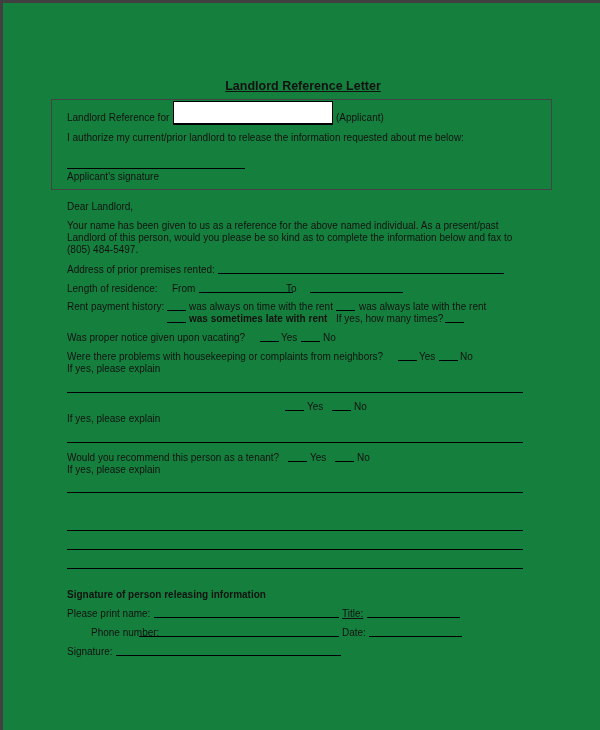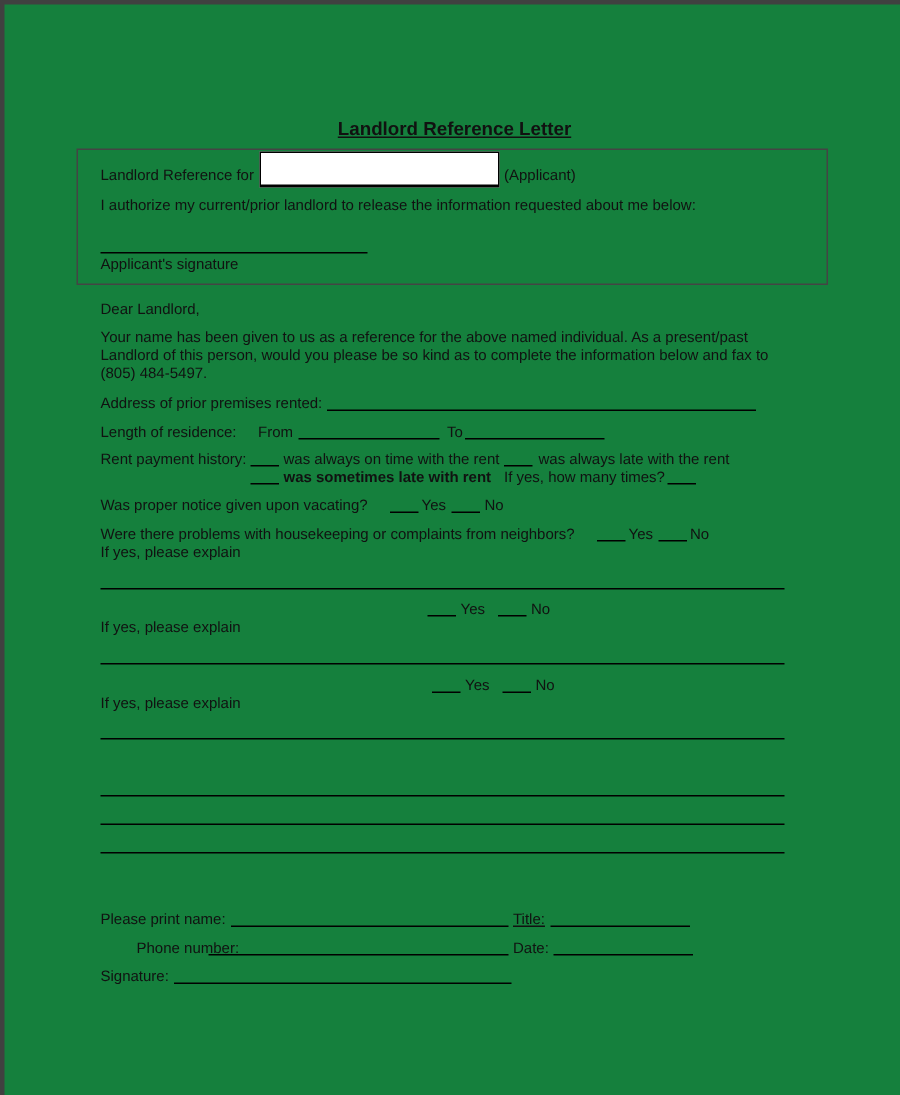--- a/index.html
+++ b/index.html
@@ -48,21 +48,21 @@
   <div class="abs txt" style="left:64px;top:217px;">Your name has been given to us as a reference for the above named individual. As a present/past</div>
   <div class="abs txt" style="left:64px;top:229px;">Landlord of this person, would you please be so kind as to complete the information below and fax to</div>
   <div class="abs txt" style="left:64px;top:241px;">(805) 484-5497.</div>
 
   <div class="abs txt" style="left:64px;top:261px;">Address of prior premises rented:</div>
   <div class="hline" style="left:215px;top:270px;width:286px;"></div>
 
   <div class="abs txt" style="left:64px;top:280px;">Length of residence:</div>
   <div class="abs txt" style="left:169px;top:280px;">From</div>
   <div class="hline" style="left:196px;top:289px;width:94px;"></div>
-  <div class="abs txt" style="left:295px;top:280px;">To</div>
+  <div class="abs txt" style="left:283px;top:280px;">To</div>
   <div class="hline" style="left:307px;top:289px;width:93px;"></div>
 
   <div class="abs txt" style="left:64px;top:298px;">Rent payment history:</div>
   <div class="hline" style="left:164px;top:307px;width:19px;"></div>
   <div class="abs txt" style="left:186px;top:298px;">was always on time with the rent</div>
   <div class="hline" style="left:333px;top:307px;width:19px;"></div>
   <div class="abs txt" style="left:356px;top:298px;">was always late with the rent</div>
   <div class="hline" style="left:164px;top:319px;width:19px;"></div>
   <div class="abs txt" style="left:186px;top:310px;font-weight:bold;">was sometimes late with rent</div>
   <div class="abs txt" style="left:333px;top:310px;">If yes, how many times?</div>
@@ -82,31 +82,33 @@
   <div class="abs txt" style="left:64px;top:360px;">If yes, please explain</div>
   <div class="hline" style="left:64px;top:389px;width:456px;"></div>
 
   <div class="hline" style="left:282px;top:407px;width:19px;"></div>
   <div class="abs txt" style="left:304px;top:398px;">Yes</div>
   <div class="hline" style="left:329px;top:407px;width:19px;"></div>
   <div class="abs txt" style="left:351px;top:398px;">No</div>
   <div class="abs txt" style="left:64px;top:410px;">If yes, please explain</div>
   <div class="hline" style="left:64px;top:439px;width:456px;"></div>
 
+  <div class="abs txt" style="left:64px;top:449px;">Would you recommend this person as a tenant?</div>
   <div class="hline" style="left:285px;top:458px;width:19px;"></div>
   <div class="abs txt" style="left:307px;top:449px;">Yes</div>
   <div class="hline" style="left:332px;top:458px;width:19px;"></div>
   <div class="abs txt" style="left:354px;top:449px;">No</div>
   <div class="abs txt" style="left:64px;top:461px;">If yes, please explain</div>
   <div class="hline" style="left:64px;top:489px;width:456px;"></div>
 
   <div class="hline" style="left:64px;top:527px;width:456px;"></div>
   <div class="hline" style="left:64px;top:546px;width:456px;"></div>
   <div class="hline" style="left:64px;top:565px;width:456px;"></div>
 
+  <div class="abs txt bold" style="left:64px;top:586px;">Signature of person releasing information</div>
   <div class="abs txt" style="left:64px;top:605px;">Please print name:</div>
   <div class="hline" style="left:151px;top:614px;width:185px;"></div>
   <div class="abs txt" style="left:339px;top:605px;text-decoration:underline;">Title:</div>
   <div class="hline" style="left:364px;top:614px;width:93px;"></div>
 
   <div class="abs txt" style="left:64px;top:624px;margin-left:24px;">Phone number:</div>
   <div class="hline" style="left:136px;top:633px;width:200px;"></div>
   <div class="abs txt" style="left:339px;top:624px;text-align:right;">Date:</div>
   <div class="hline" style="left:366px;top:633px;width:93px;"></div>
 

